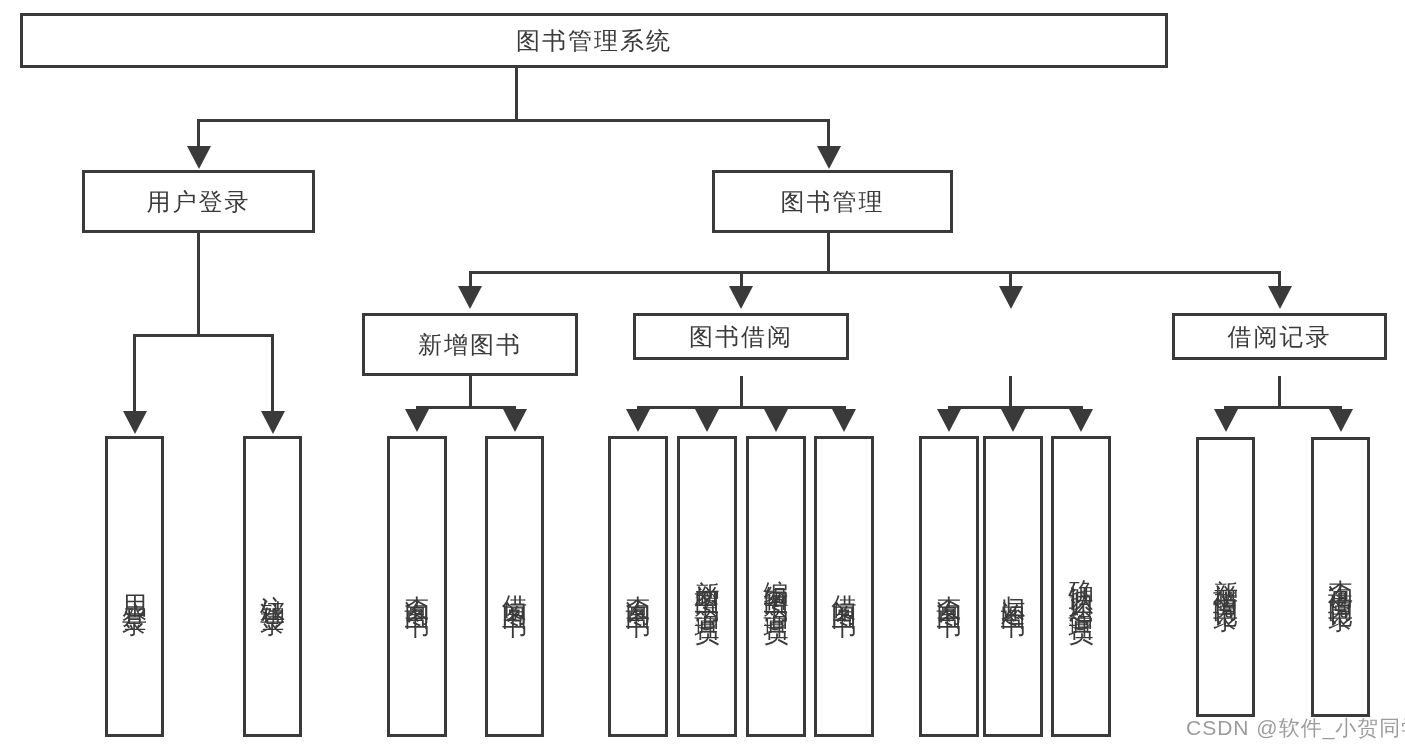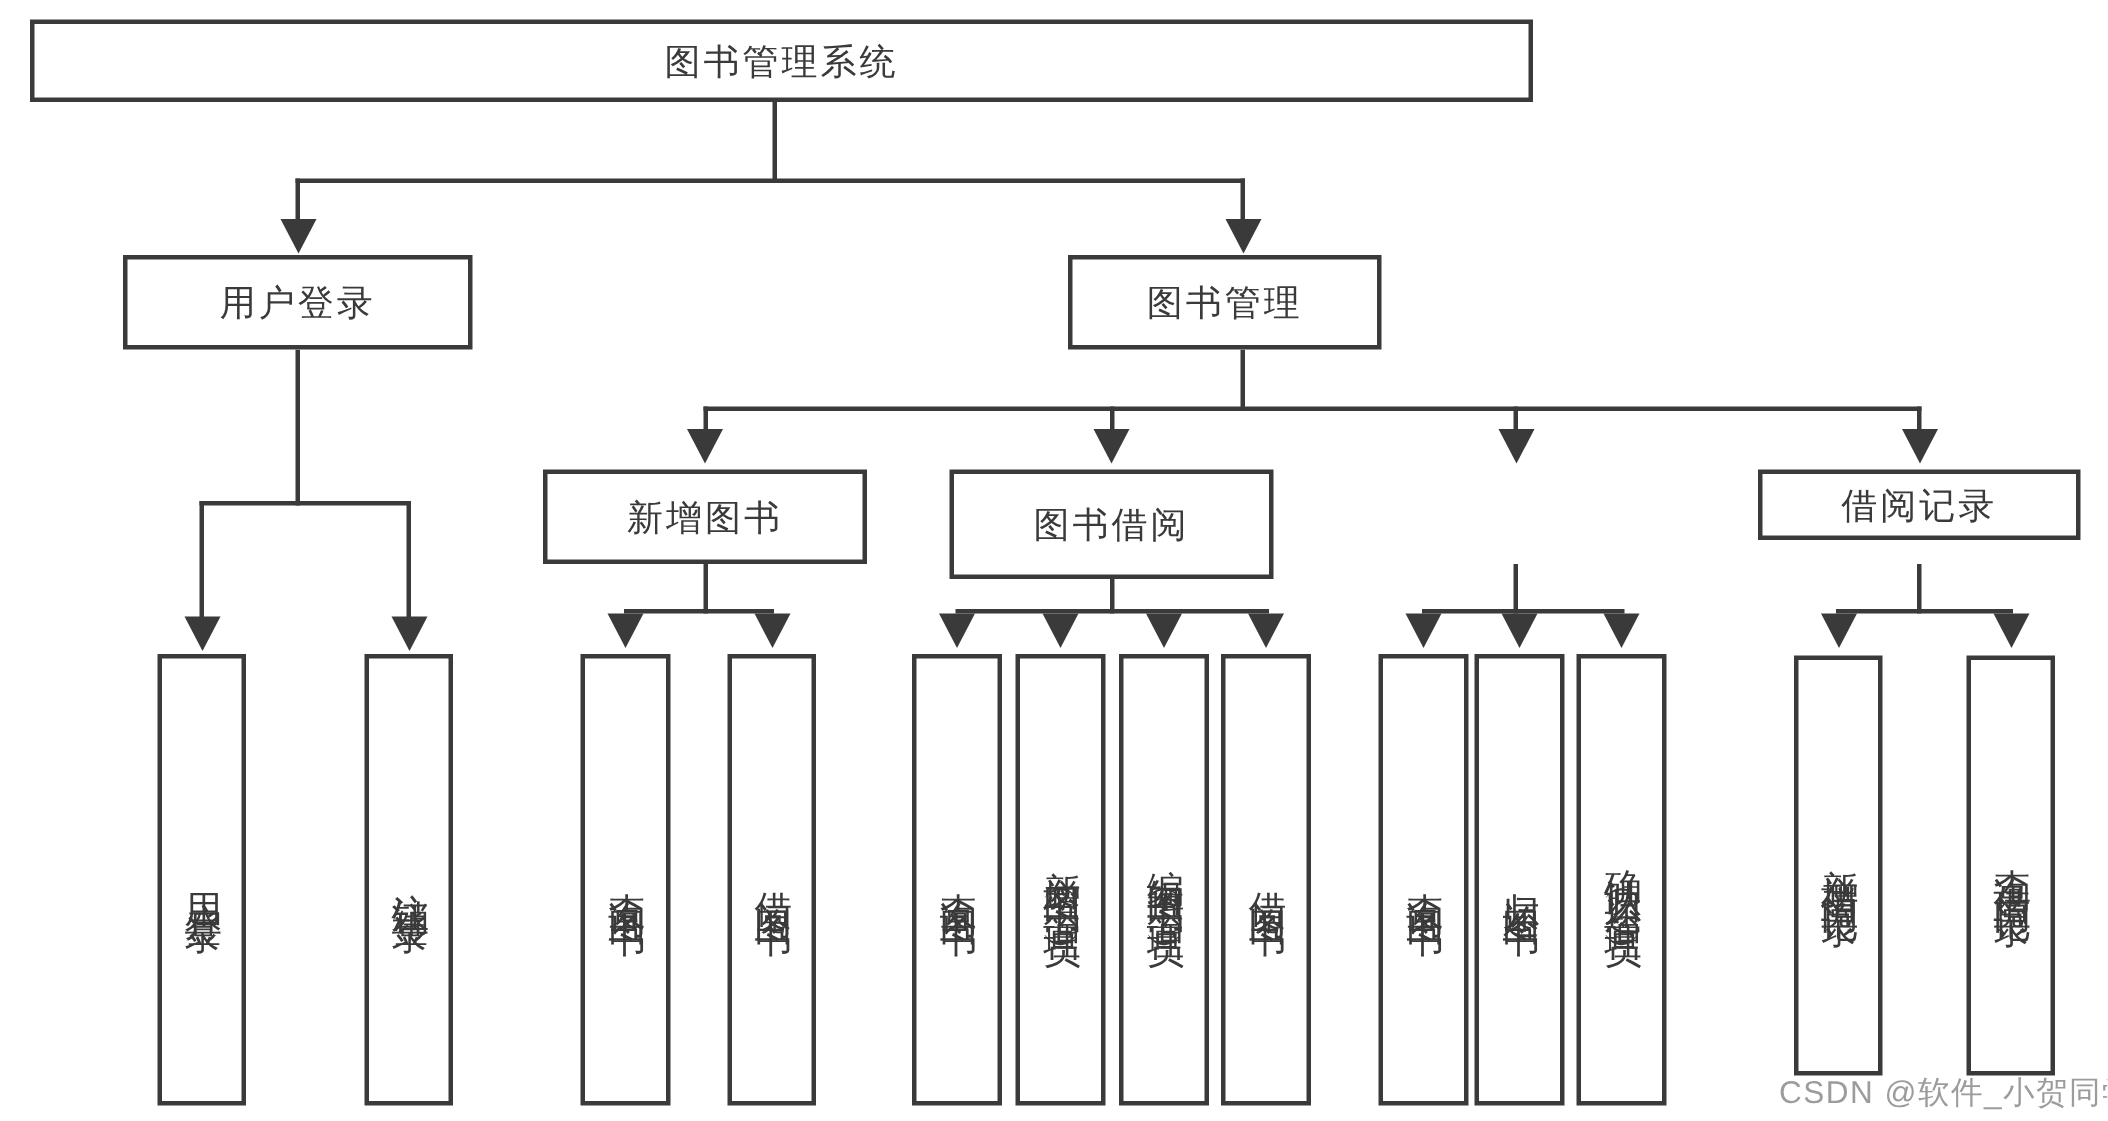--- a/index.html
+++ b/index.html
@@ -119,35 +119,35 @@
   <div class="arrow" style="left:626px;top:409px"></div>
   <div class="arrow" style="left:695px;top:409px"></div>
   <div class="arrow" style="left:764px;top:409px"></div>
   <div class="arrow" style="left:832px;top:409px"></div>
   <div class="arrow" style="left:937px;top:409px"></div>
   <div class="arrow" style="left:1001px;top:409px"></div>
   <div class="arrow" style="left:1069px;top:409px"></div>
   <div class="arrow" style="left:1214px;top:409px"></div>
   <div class="arrow" style="left:1329px;top:409px"></div>
 
-  <div class="node" style="left:20px;top:13px;width:1002px;height:55px">
+  <div class="node" style="left:20px;top:13px;width:1148px;height:55px">
     <span class="hlabel">图书管理系统</span>
   </div>
 
   <div class="node" style="left:82px;top:170px;width:233px;height:63px">
     <span class="hlabel">用户登录</span>
   </div>
-  <div class="node" style="left:712px;top:170px;width:209px;height:63px">
+  <div class="node" style="left:712px;top:170px;width:241px;height:63px">
     <span class="hlabel">图书管理</span>
   </div>
 
   <div class="node" style="left:362px;top:313px;width:216px;height:63px">
     <span class="hlabel">新增图书</span>
   </div>
-  <div class="node" style="left:633px;top:313px;width:216px;height:73px">
+  <div class="node" style="left:633px;top:313px;width:216px;height:47px">
     <span class="hlabel">图书借阅</span>
   </div>
   <div class="node" style="left:1172px;top:313px;width:215px;height:47px">
     <span class="hlabel">借阅记录</span>
   </div>
 
   <div class="vnode" style="left:105px;top:436px;width:59px;height:301px">
     <span class="vlabel">用户登录</span>
   </div>
   <div class="vnode" style="left:243px;top:436px;width:59px;height:301px">

